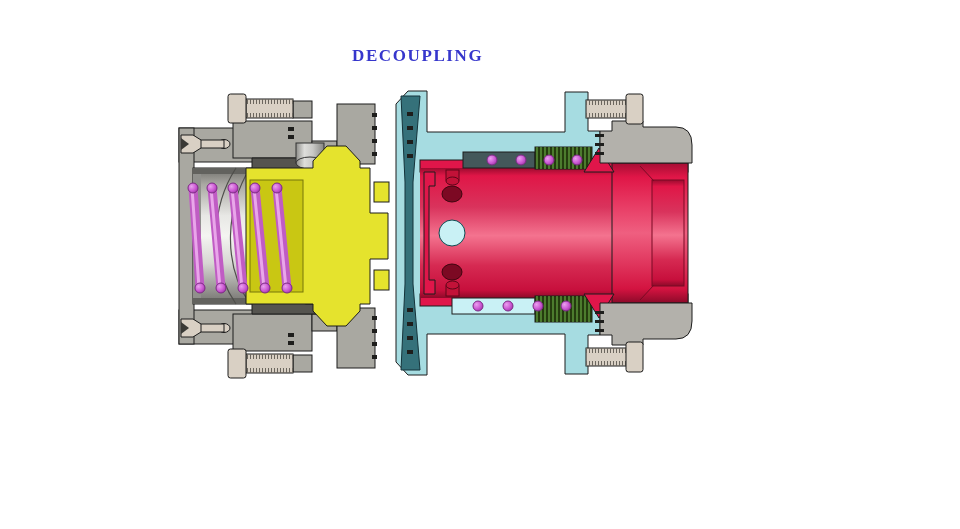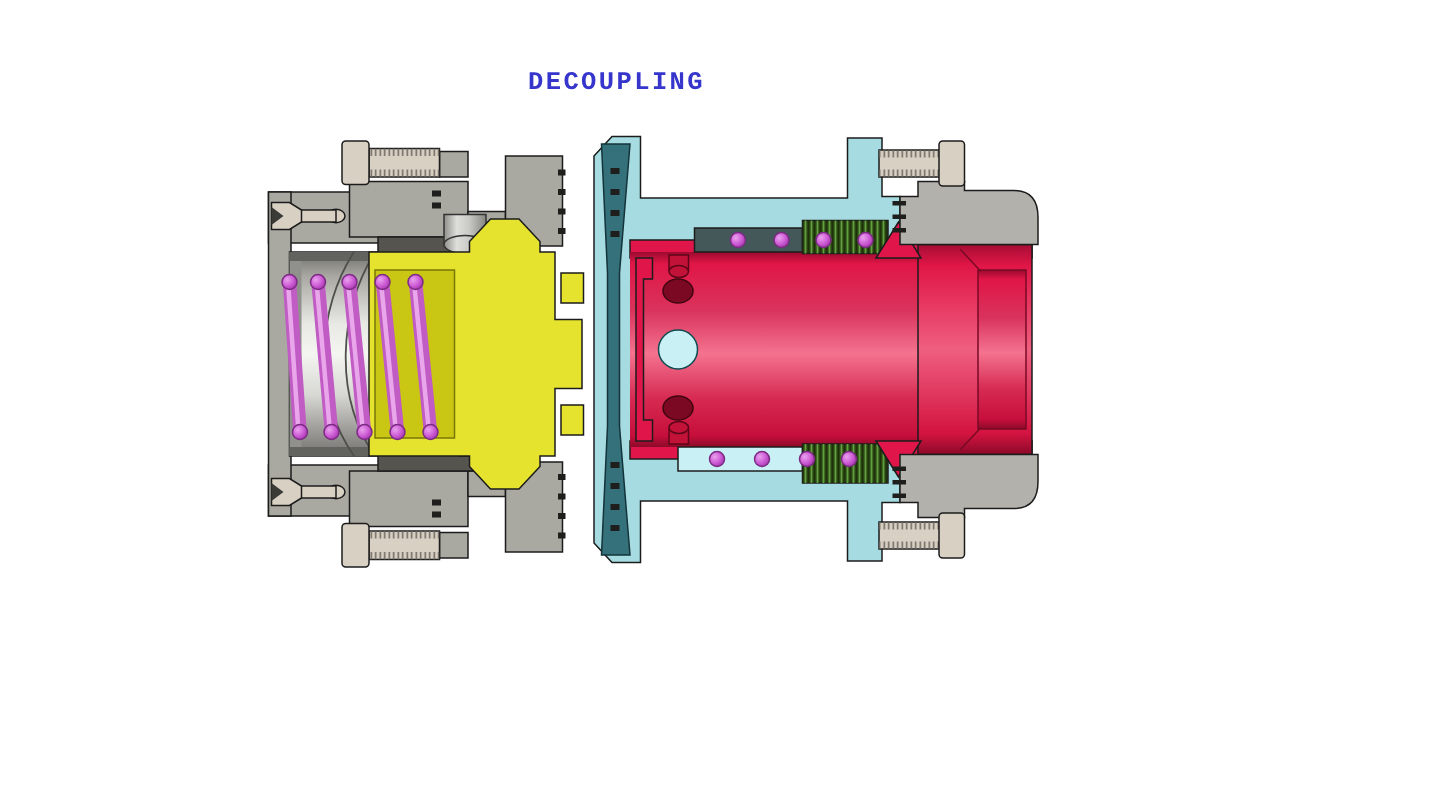--- a/index.html
+++ b/index.html
@@ -1,17 +1,17 @@
 <!DOCTYPE html>
 <html style="--page-bg: #ffffff; --title-text: #3636cc; --outline: #1c1c1c; --steel-gray: #a9a8a1; --steel-gray-light: #d2d1cc; --shadow-gray: #55544f; --bolt-tan: #d9d0c4; --poppet-yellow: #e5e32d; --poppet-yellow-dark: #c9c713; --spring-magenta: #c05cc4; --spring-magenta-light: #e9a6ea; --spring-magenta-dark: #7c2b84; --ball-magenta: #cf5fd6; --shell-cyan: #a6dce1; --shell-cyan-light: #c9f1f5; --cone-teal: #35717a; --valve-red: #e0164a; --valve-red-dark: #8f0a2b; --lock-green: #2c4613; --lock-green-light: #61a03e; --collar-gray: #b3b1ab;"><head>
 <meta charset="utf-8">
 <style>
   html,body{margin:0;padding:0;background:var(--page-bg,#fff);}
   .stage{position:relative;width:960px;height:503px;background:var(--page-bg,#fff);overflow:hidden;
-         font-family:Liberation Mono, monospace;}
+         font-family:Liberation Serif, serif;}
   .title{position:absolute;left:352px;top:46px;font-size:17px;font-weight:bold;
          letter-spacing:1.6px;color:var(--title-text,#3636cc);}
   svg{position:absolute;left:0;top:0;}
   .st{fill:var(--steel-gray);stroke:var(--outline);stroke-width:1}
   .tan{fill:var(--bolt-tan);stroke:var(--outline);stroke-width:1}
   .yel{fill:var(--poppet-yellow);stroke:var(--outline);stroke-width:1}
   .cy{fill:var(--shell-cyan);stroke:var(--outline);stroke-width:1}
   .redp{fill:var(--valve-red);stroke:var(--outline);stroke-width:1}
   .col{fill:var(--collar-gray);stroke:var(--outline);stroke-width:1}
   .grn{fill:var(--lock-green);stroke:var(--outline);stroke-width:1}

